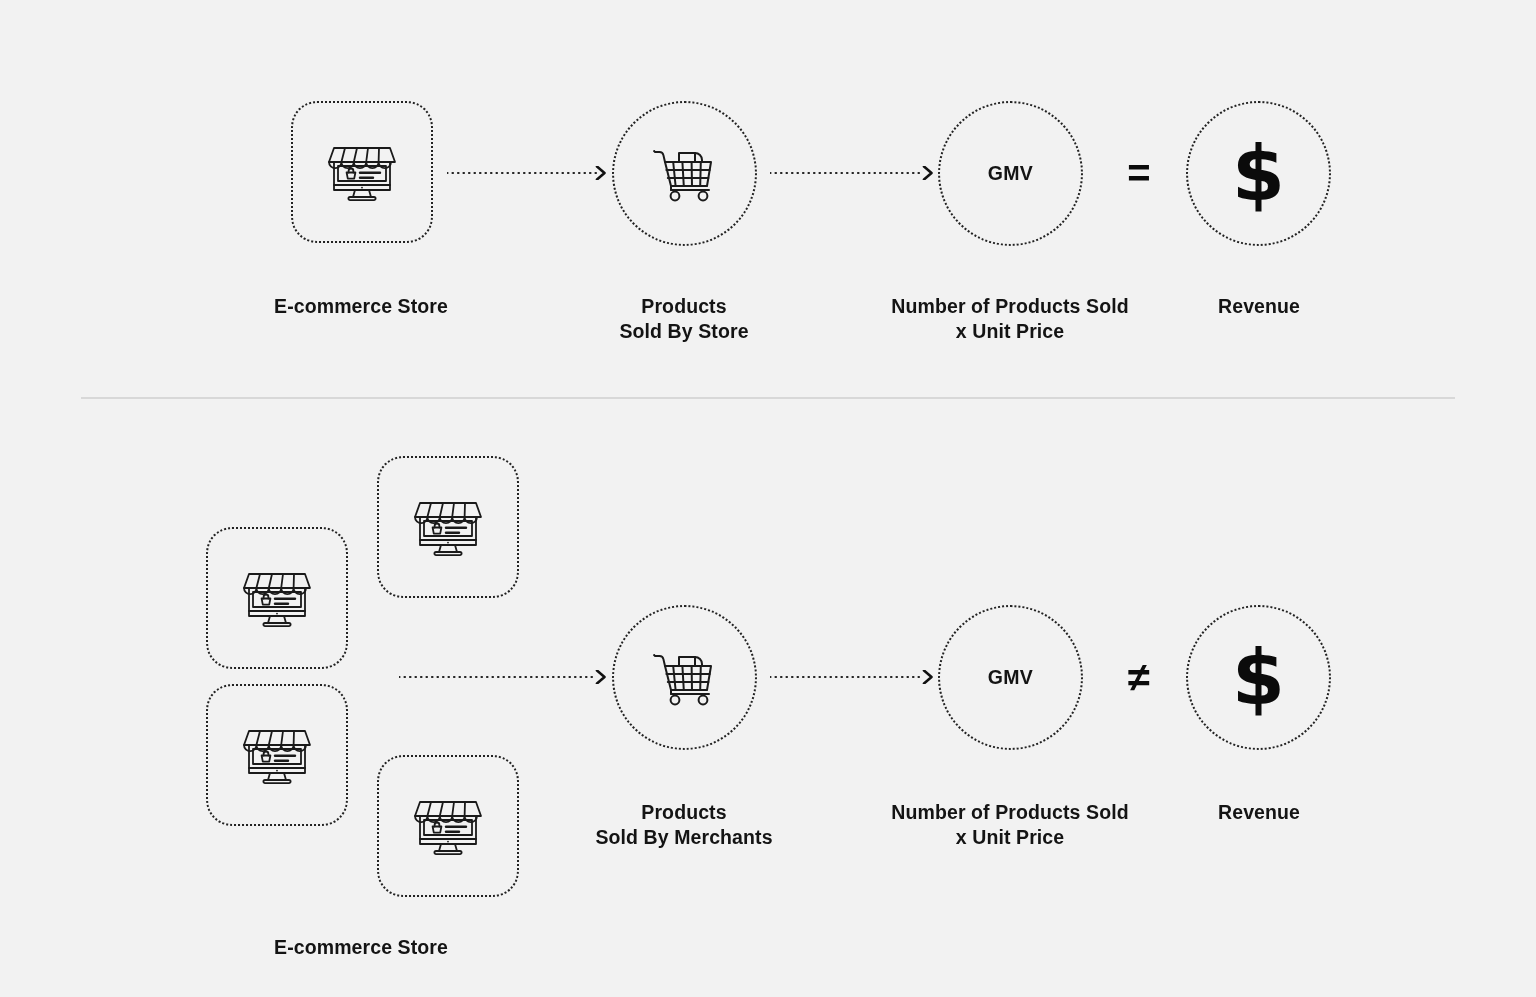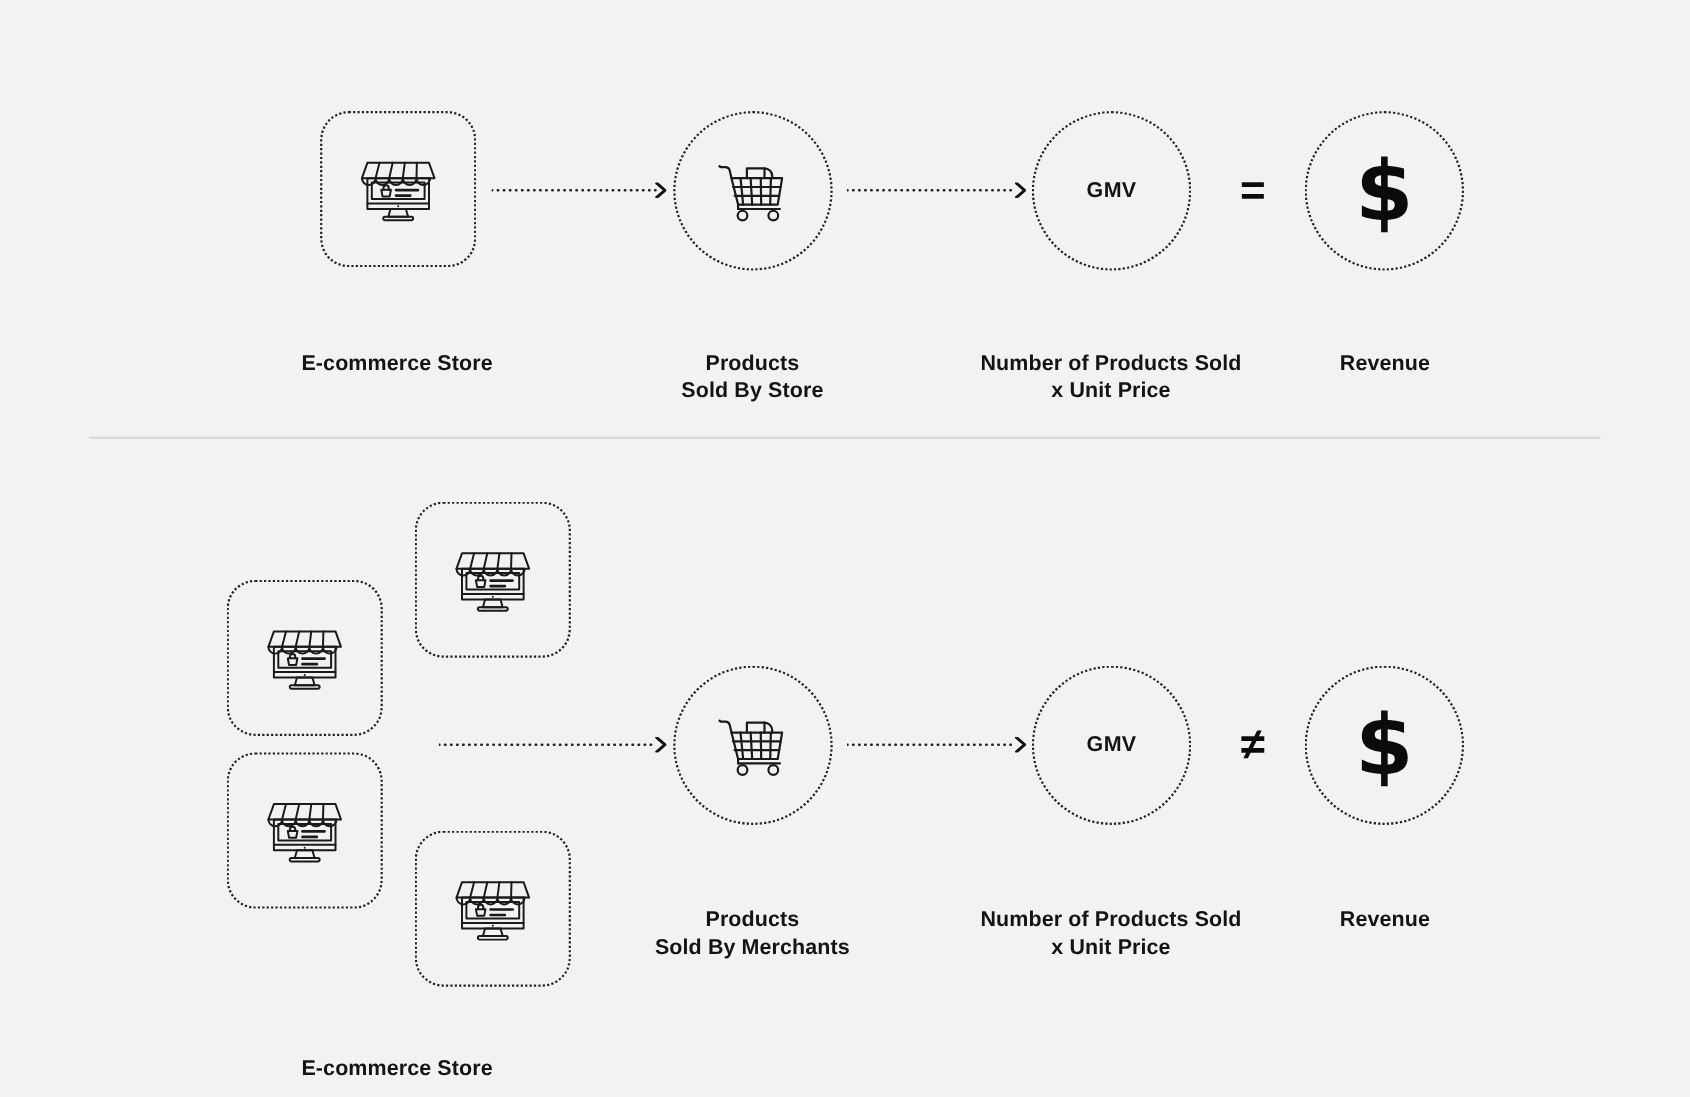--- a/index.html
+++ b/index.html
@@ -45,21 +45,20 @@
   
   .caption {
     position: absolute;
     text-align: center;
     font-size: 19.5px;
     font-weight: 700;
     line-height: 25px;
     letter-spacing: 0.1px;
     color: #141414;
     white-space: pre-line;
-    margin-top: 24px;
   }
   .circle-label {
     font-size: 19.5px;
     font-weight: 700;
     letter-spacing: 0.3px;
     color: #141414;
   }
   .op-symbol {
     position: absolute;
     font-size: 40px;

